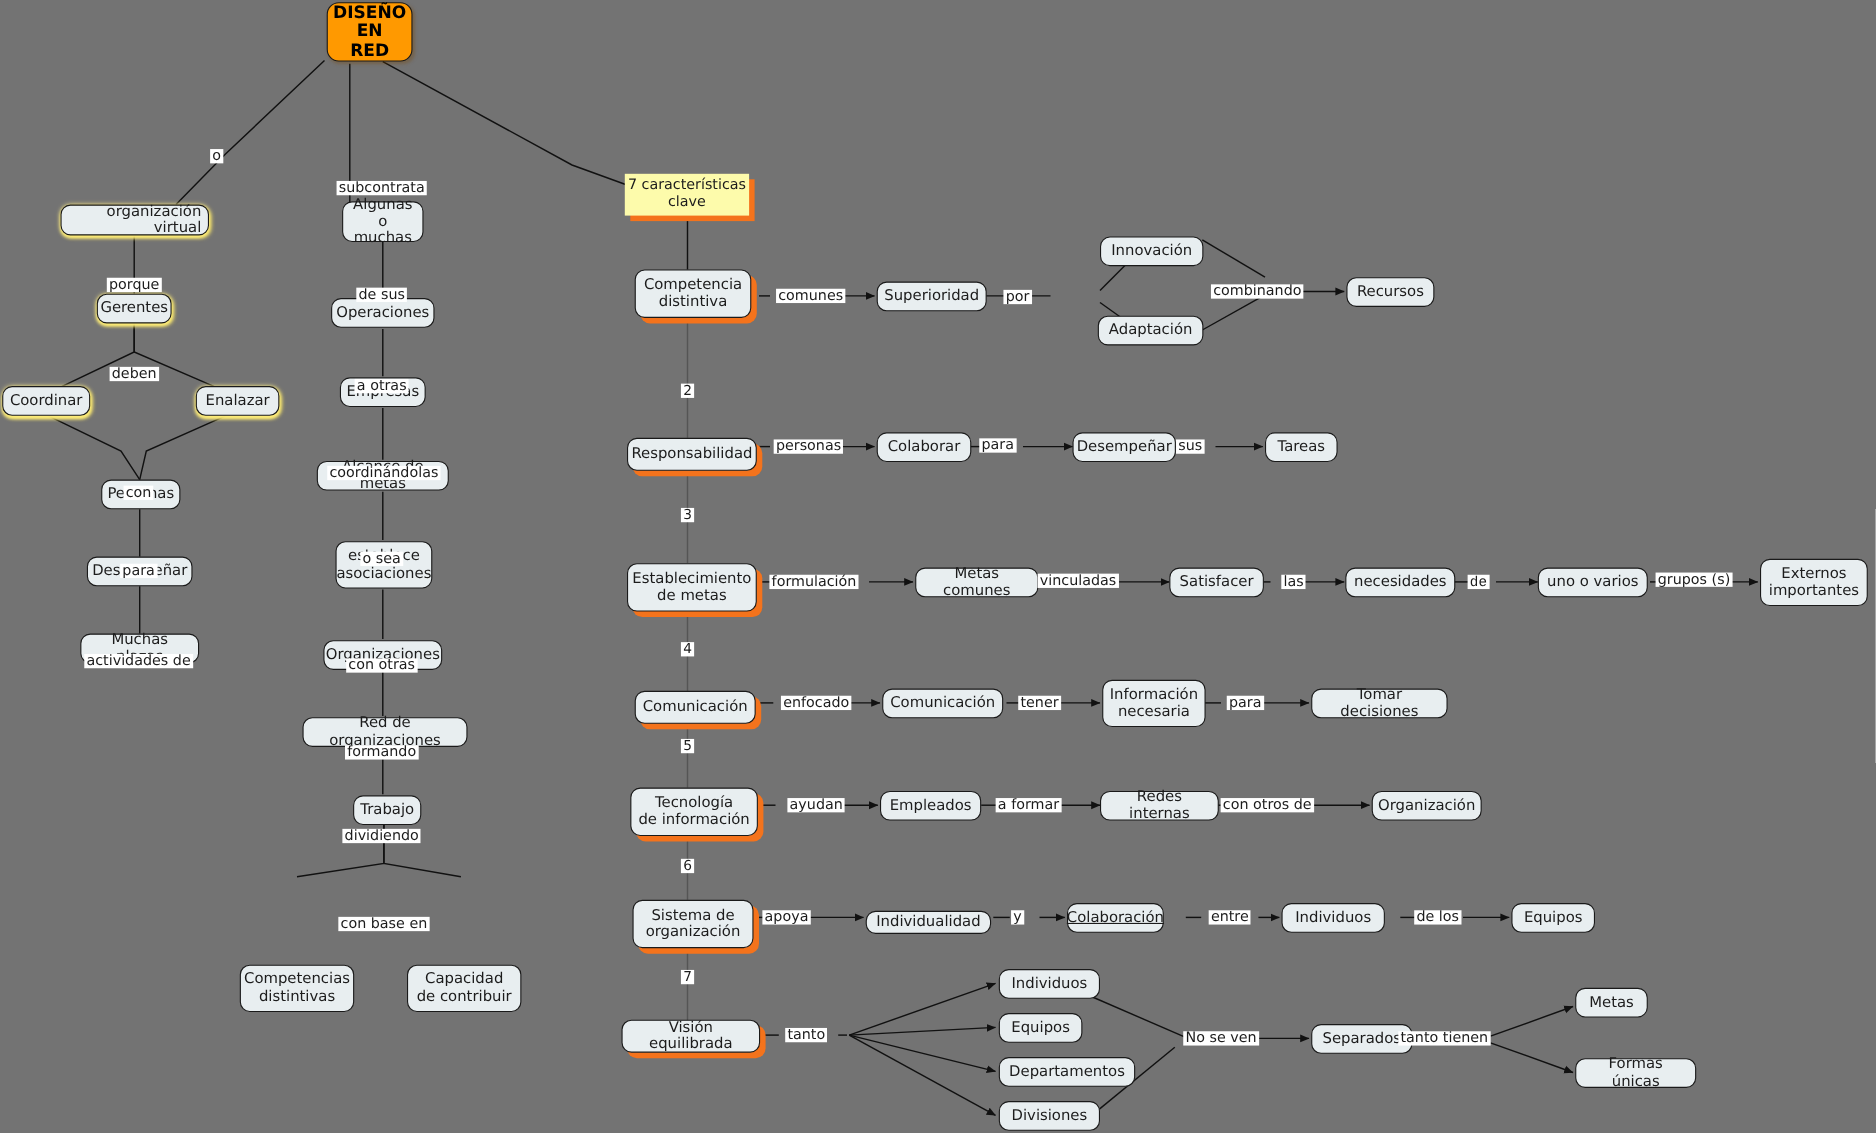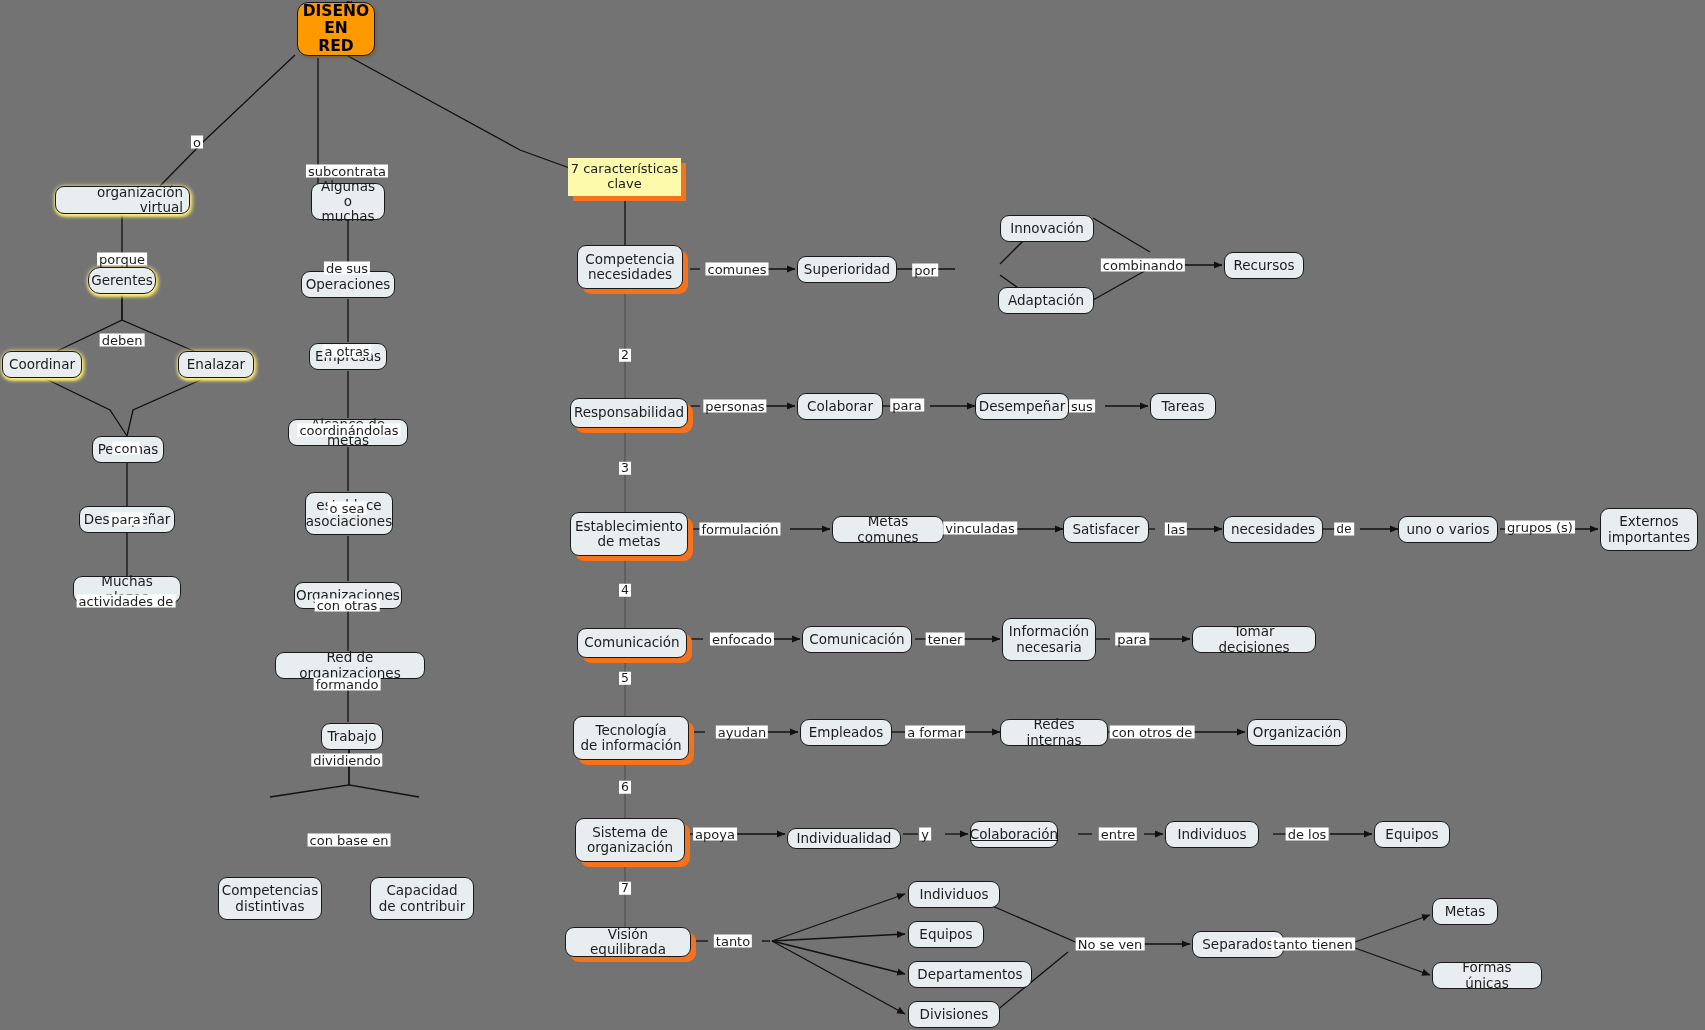--- a/index.html
+++ b/index.html
@@ -205,21 +205,21 @@
   </svg>
 
   <div class="node root" style="left:297px;top:2px;width:78px;height:54px;">DISEÑO
 EN
 RED</div>
 
   <div class="note" style="left:568px;top:158px;width:113px;height:38px;">7 características
 clave</div>
 
   <div class="node glow" style="left:55px;top:186px;width:135px;height:28px;">organización virtual</div>
-  <div class="node glow" style="left:88px;top:267px;width:68px;height:27px;border-radius:12px;">Gerentes</div>
+  <div class="node glow" style="left:88px;top:267px;width:68px;height:27px;">Gerentes</div>
   <div class="node glow" style="left:2px;top:351px;width:80px;height:27px;">Coordinar</div>
   <div class="node glow" style="left:178px;top:351px;width:76px;height:27px;">Enalazar</div>
   <div class="node" style="left:92px;top:436px;width:72px;height:27px;">Personas</div>
   <div class="node" style="left:79px;top:506px;width:96px;height:27px;">Desempeñar</div>
   <div class="node" style="left:73px;top:576px;width:108px;height:27px;">Muchas plazas</div>
 
   <div class="node" style="left:311px;top:183px;width:74px;height:37px;">Algunas
 o muchas</div>
   <div class="node" style="left:301px;top:271px;width:94px;height:27px;">Operaciones</div>
   <div class="node" style="left:309px;top:343px;width:78px;height:27px;">Empresas</div>
@@ -228,21 +228,21 @@
 asociaciones</div>
   <div class="node" style="left:294px;top:582px;width:108px;height:27px;">Organizaciones</div>
   <div class="node" style="left:275px;top:652px;width:150px;height:27px;">Red de organizaciones</div>
   <div class="node" style="left:321px;top:723px;width:62px;height:27px;">Trabajo</div>
   <div class="node" style="left:218px;top:877px;width:104px;height:43px;">Competencias
 distintivas</div>
   <div class="node" style="left:370px;top:877px;width:104px;height:43px;">Capacidad
 de contribuir</div>
 
   <div class="node orangeshadow" style="left:577px;top:245px;width:106px;height:44px;">Competencia
-necesidades</div>
+distintiva</div>
   <div class="node" style="left:797px;top:256px;width:100px;height:27px;">Superioridad</div>
   <div class="node" style="left:1000px;top:215px;width:94px;height:27px;">Innovación</div>
   <div class="node" style="left:998px;top:287px;width:96px;height:27px;">Adaptación</div>
   <div class="node" style="left:1224px;top:252px;width:80px;height:27px;">Recursos</div>
 
   <div class="node orangeshadow" style="left:570px;top:398px;width:118px;height:30px;">Responsabilidad</div>
   <div class="node" style="left:797px;top:393px;width:86px;height:27px;">Colaborar</div>
   <div class="node" style="left:975px;top:393px;width:94px;height:27px;">Desempeñar</div>
   <div class="node" style="left:1150px;top:393px;width:66px;height:27px;">Tareas</div>
 

